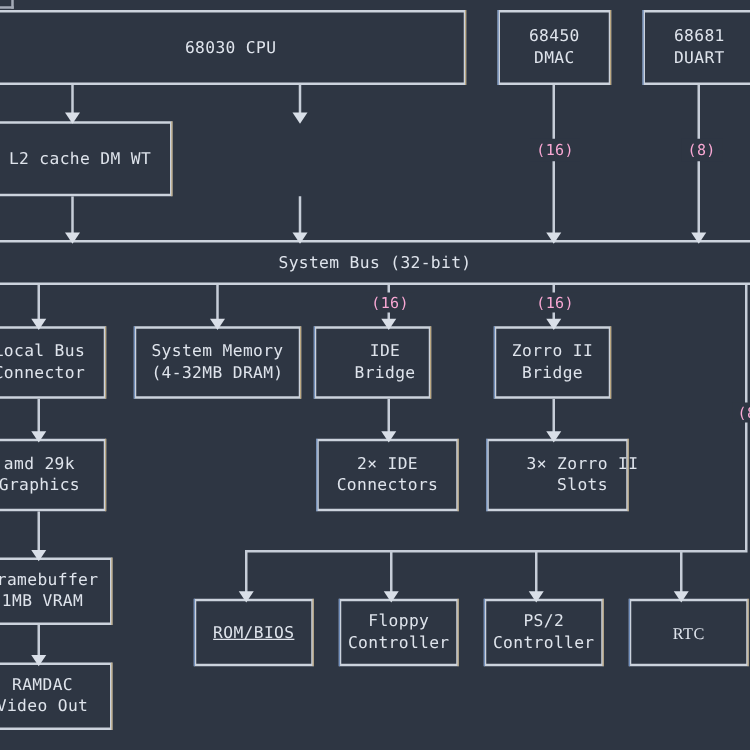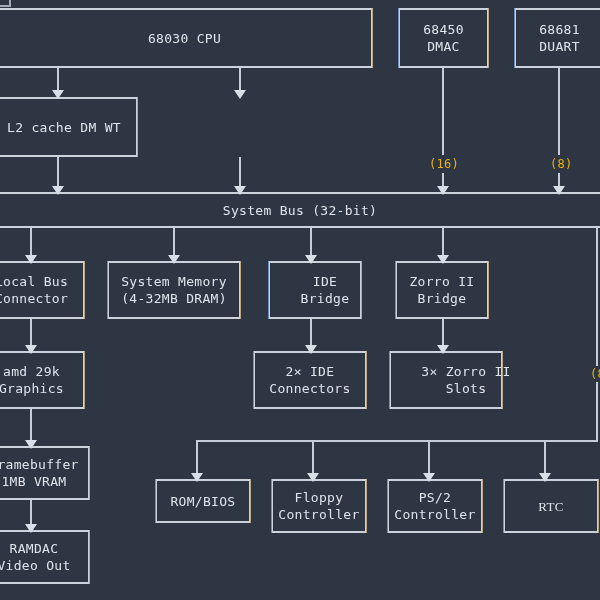--- a/index.html
+++ b/index.html
@@ -48,22 +48,22 @@
   .vline{position:absolute;width:2px;background:#c6cdd8;z-index:1;}
   .hline{position:absolute;height:2px;background:#c6cdd8;z-index:1;}
   .arrow{
     position:absolute;width:0;height:0;
     border-left:6px solid transparent;
     border-right:6px solid transparent;
     border-top:9px solid #d9dfe8;
     z-index:4;
   }
   .lbl{
-    position:absolute;font-size:12px;color:#eab308;
-    letter-spacing:.3px;white-space:nowrap;z-index:2;margin-top:44px;
+    position:absolute;font-size:12px;color:#f9a8d4;
+    letter-spacing:.3px;white-space:nowrap;z-index:2;
   }
   .corner-artifact{
     position:absolute;left:0;top:0;width:9px;height:5px;
     border-right:2px solid #b8bfcb;border-bottom:2px solid #b8bfcb;
     opacity:.85;z-index:2;
   }
 </style>
 </head>
 <body>
 
@@ -134,21 +134,21 @@
   <div class="box" style="left:-22px;top:261px;width:107px;height:58px;">
     <span class="l">Local Bus</span>
     <span class="l">Connector</span>
   </div>
 
   <div class="box" style="left:107px;top:261px;width:134px;height:58px;">
     <span class="l">System Memory</span>
     <span class="l">(4-32MB DRAM)</span>
   </div>
 
-  <div class="box" style="left:268px;top:261px;width:94px;height:58px;padding-left:20px;">
+  <div class="box" style="left:251px;top:261px;width:94px;height:58px;padding-left:20px;">
     <span class="l">IDE</span>
     <span class="l">Bridge</span>
   </div>
 
   <div class="box" style="left:395px;top:261px;width:94px;height:58px;">
     <span class="l">Zorro II</span>
     <span class="l">Bridge</span>
   </div>
 
   <div class="vline" style="left:30px;top:319px;height:32px;"></div>
@@ -198,21 +198,21 @@
 
   <div class="vline" style="left:312px;top:440px;height:38px;"></div>
   <div class="arrow" style="left:307px;top:473px;"></div>
 
   <div class="vline" style="left:428px;top:440px;height:38px;"></div>
   <div class="arrow" style="left:423px;top:473px;"></div>
 
   <div class="vline" style="left:544px;top:440px;height:38px;"></div>
   <div class="arrow" style="left:539px;top:473px;"></div>
 
-  <div class="box" style="left:155px;top:479px;width:96px;height:44px;">
+  <div class="box" style="left:155px;top:479px;width:96px;height:54px;text-decoration:underline;">
     <span class="l">ROM/BIOS</span>
   </div>
 
   <div class="box" style="left:271px;top:479px;width:96px;height:54px;">
     <span class="l">Floppy</span>
     <span class="l">Controller</span>
   </div>
 
   <div class="box" style="left:387px;top:479px;width:96px;height:54px;">
     <span class="l">PS/2</span>

